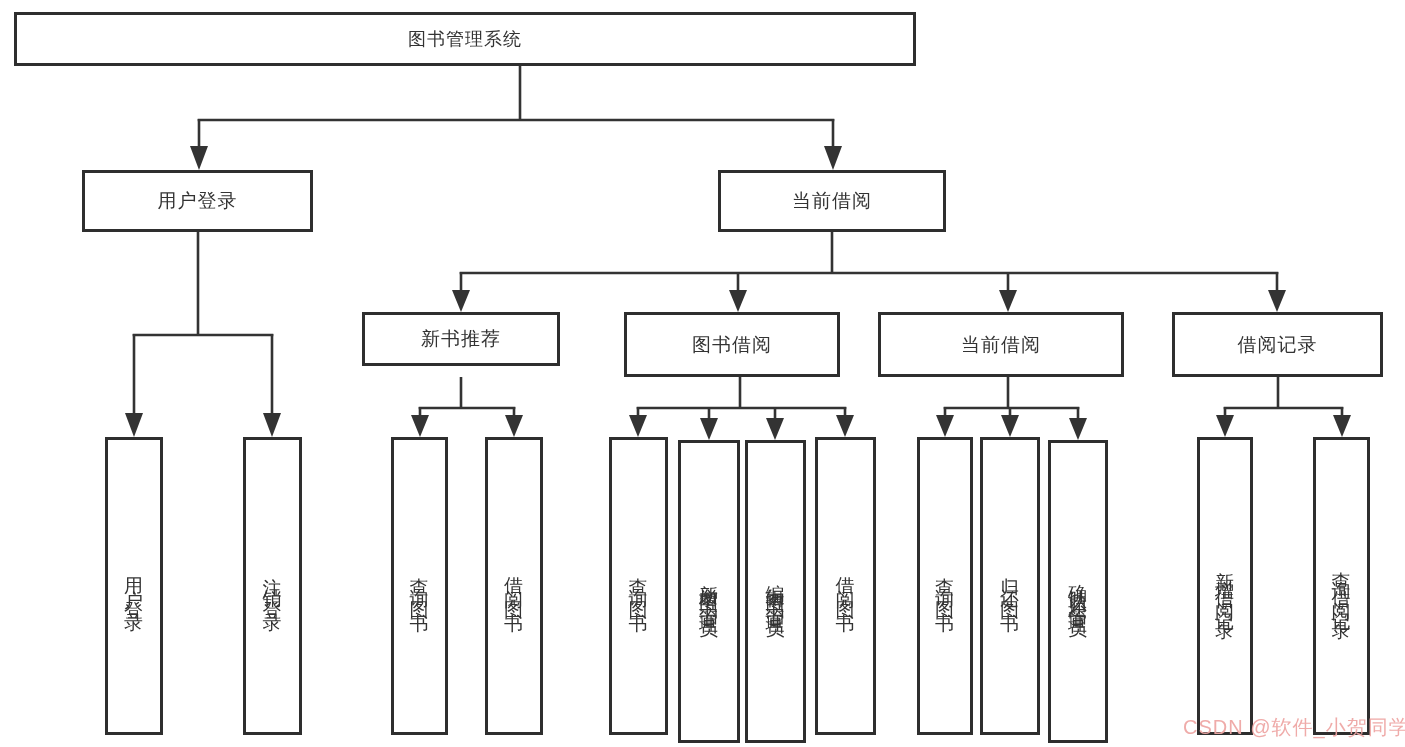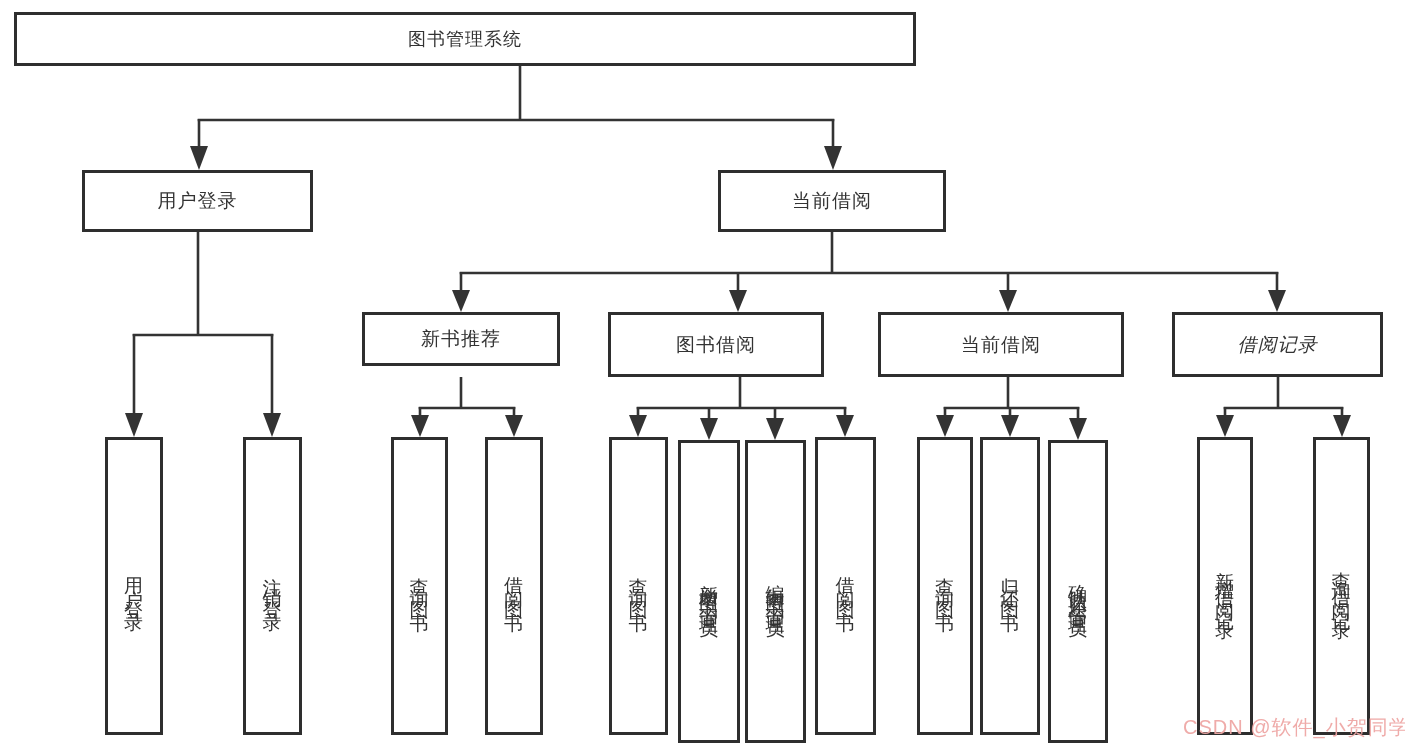--- a/index.html
+++ b/index.html
@@ -118,27 +118,27 @@
   <div class="node" style="left:82px;top:170px;width:231px;height:62px;">
     <span class="hlabel">用户登录</span>
   </div>
   <div class="node" style="left:718px;top:170px;width:228px;height:62px;">
     <span class="hlabel">当前借阅</span>
   </div>
 
   <div class="node" style="left:362px;top:312px;width:198px;height:54px;">
     <span class="hlabel">新书推荐</span>
   </div>
-  <div class="node" style="left:608px;top:312px;width:216px;height:65px;">
+  <div class="node" style="left:624px;top:312px;width:216px;height:65px;">
     <span class="hlabel">图书借阅</span>
   </div>
   <div class="node" style="left:878px;top:312px;width:246px;height:65px;">
     <span class="hlabel">当前借阅</span>
   </div>
-  <div class="node" style="left:1172px;top:312px;width:211px;height:65px;font-style:italic;">
+  <div class="node" style="left:1172px;top:312px;width:211px;height:65px;">
     <span class="hlabel">借阅记录</span>
   </div>
 
   <div class="node leaf" style="left:105px;top:437px;width:58px;height:298px;">
     <span class="vtext">用户登录</span>
   </div>
   <div class="node leaf" style="left:243px;top:437px;width:59px;height:298px;">
     <span class="vtext">注销登录</span>
   </div>
 

